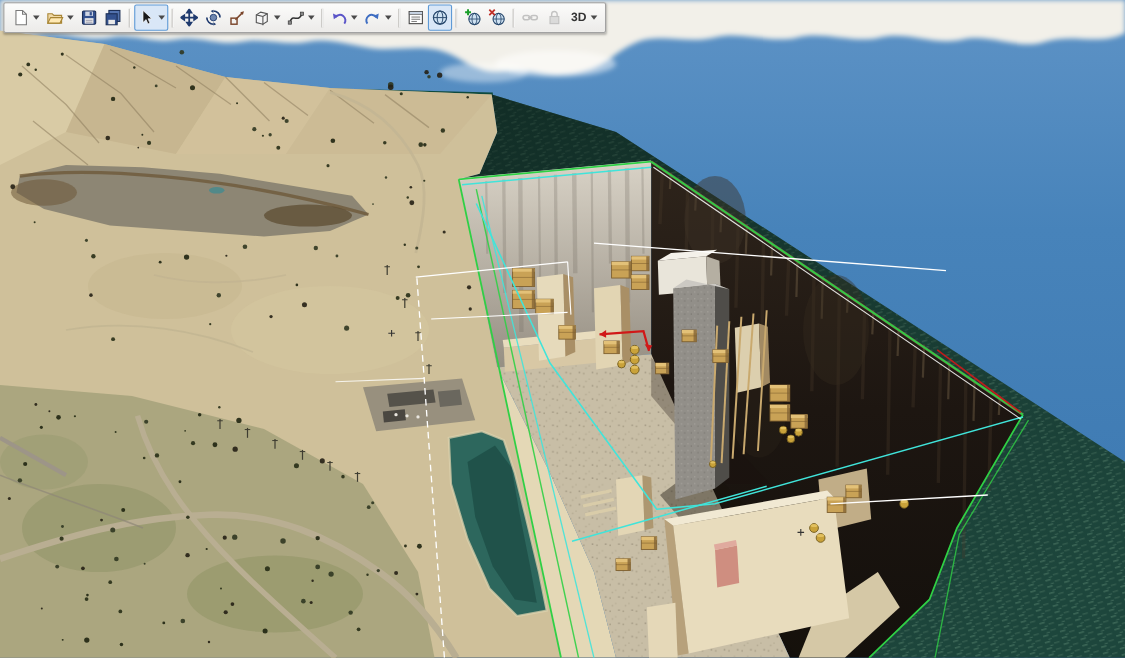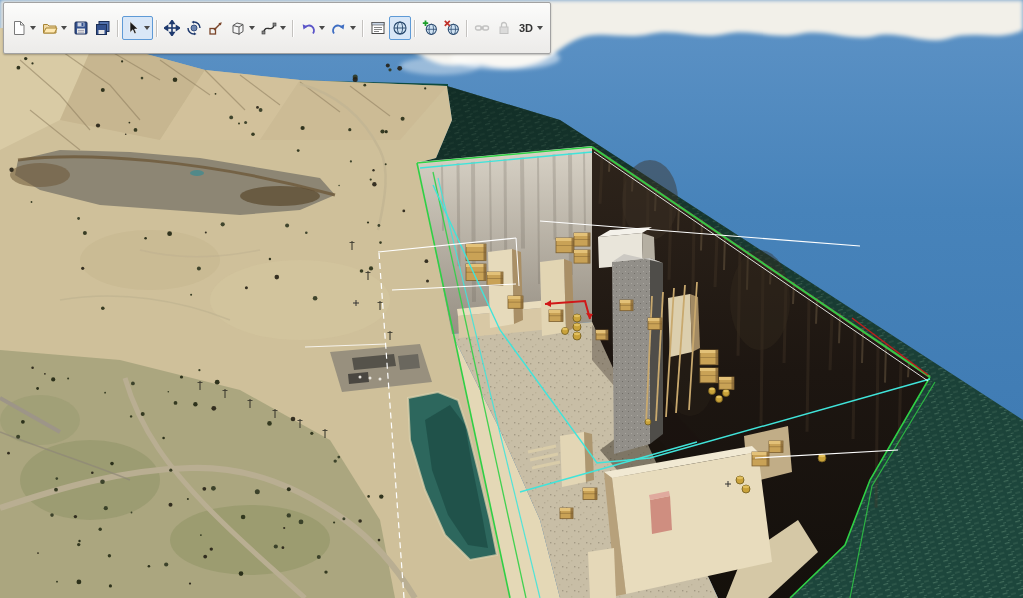--- a/index.html
+++ b/index.html
@@ -4,21 +4,21 @@
 <style>
   html,body{margin:0;padding:0;background:#222;}
   .stage{position:relative;width:1023px;height:598px;overflow:hidden;
          font-family:"Liberation Sans",sans-serif;}
   .stage svg.scene{position:absolute;inset:0;width:100%;height:100%;display:block;}
 
   
   .toolbar{position:absolute;top:2px;left:3px;display:flex;align-items:center;
     background:linear-gradient(#fcfcfb,#ecebe9);
     border:1px solid #a2a2a2;border-radius:2px;
-    padding:13px 4px;height:24px;box-shadow:0 1px 2px rgba(0,0,0,.25);}
+    padding:1px 4px;height:24px;box-shadow:0 1px 2px rgba(0,0,0,.25);}
   .tb-sep{width:1px;height:17px;background:#c4c2bf;border-right:1px solid #fff;
     margin:0 3px;flex:none;}
   .tb-btn{display:flex;align-items:center;gap:1px;border:1px solid transparent;
     border-radius:2px;padding:1px 2px;height:20px;cursor:default;flex:none;background:transparent;}
   .tb-btn.sel{background:var(--toolbar_selected_bg,#d9e7f7);
     border-color:var(--toolbar_selected_border,#5e9ad6);}
   .tb-btn.dis{opacity:.55;}
   .tb-btn .ic{width:16px;height:16px;display:block;flex:none;}
   .tb-btn .ic svg{width:16px;height:16px;display:block;}
   .tb-btn .dd{width:0;height:0;border-left:3px solid transparent;

